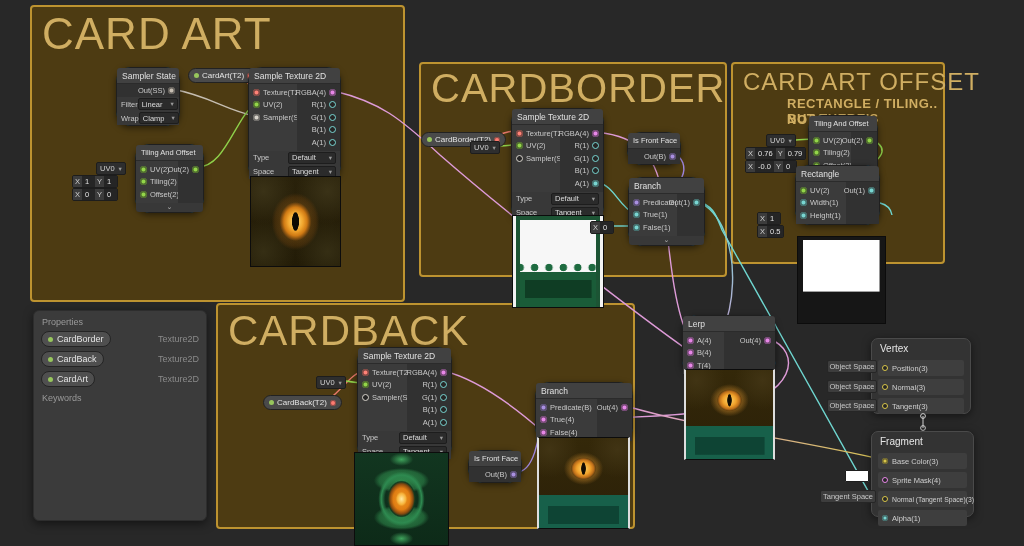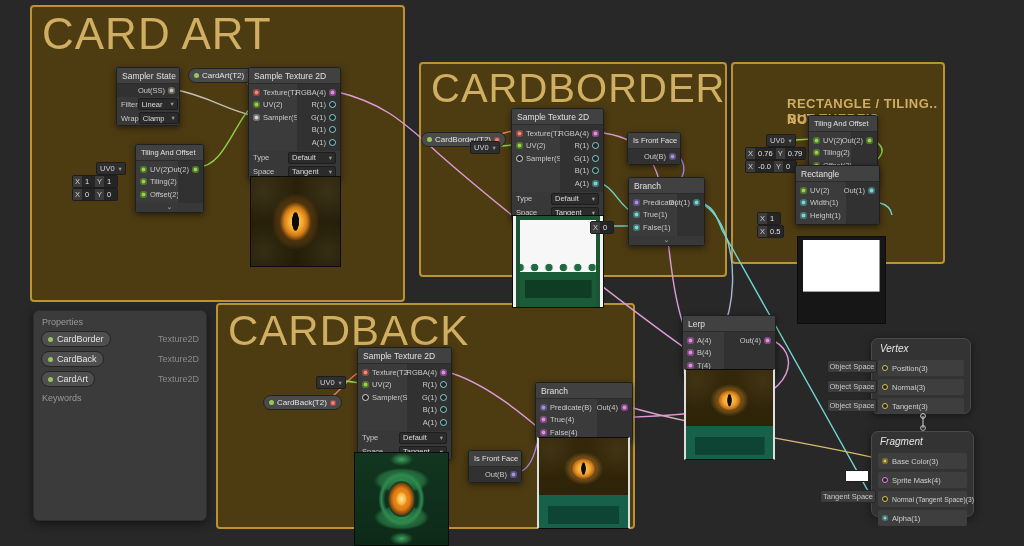--- a/index.html
+++ b/index.html
@@ -4,21 +4,21 @@
 <style>
   html,body{margin:0;padding:0;}
   body{width:1024px;height:546px;position:relative;overflow:hidden;background:#282828;
        font-family:"Liberation Sans",sans-serif;-webkit-font-smoothing:antialiased;}
   .abs{position:absolute;}
   
   .group{position:absolute;background:#4d3b12;border:2px solid #bd9330;border-radius:4px;box-sizing:border-box;}
   .gtitle{position:absolute;left:10px;top:2px;color:#d0ae62;letter-spacing:1px;white-space:nowrap;}
   .gsub{position:absolute;left:10px;color:#d0ae62;font-size:13px;font-weight:bold;letter-spacing:.5px;margin-left:44px;}
   
-  .node{position:absolute;background:#0369a1;border:1px solid #1f1f1f;border-radius:3px;
+  .node{position:absolute;background:#0369a1;border:1px solid #1f1f1f;border-radius:14px;
         box-shadow:0 2px 6px rgba(0,0,0,.5);font-size:7.5px;color:#c9c9c9;box-sizing:border-box;z-index:3;}
   .nh{height:15px;display:flex;align-items:center;padding:0 5px;background:#414141;color:#e0e0e0;
       font-size:8.5px;border-bottom:1px solid #2b2b2b;border-radius:3px 3px 0 0;white-space:nowrap;}
   .cols{display:flex;align-items:stretch;}
   .icol{width:53%;background:#3b3b3b;padding:2px 0;}
   .ocol{width:47%;background:#313131;padding:2px 0;}
   .prow{height:12.5px;display:flex;align-items:center;gap:3px;padding:0 4px;white-space:nowrap;}
   .prow.out{justify-content:flex-end;}
   .p{width:7px;height:7px;border-radius:50%;flex:none;box-sizing:border-box;}
   .p.f{background:currentColor;box-shadow:inset 0 0 0 1.5px rgba(25,25,25,.55);}
@@ -72,21 +72,21 @@
     radial-gradient(ellipse 22% 19% at 50% 34%,#ffd76a 0%,#f0a02a 35%,#c0701a 52%,#6a4512 62%,rgba(0,0,0,0) 67%),
     radial-gradient(ellipse 34% 28% at 50% 34%,rgba(240,160,50,.4) 0 40%,rgba(0,0,0,0) 65%),
     linear-gradient(#0e4434,#0e4434) 50% 94%/80% 20% no-repeat,
     linear-gradient(180deg,rgba(0,0,0,0) 0 63%,#17604a 63% 100%),
     radial-gradient(circle at 12% 12%,#413414 0%,rgba(0,0,0,0) 26%),
     radial-gradient(circle at 88% 12%,#413414 0%,rgba(0,0,0,0) 26%),
     linear-gradient(#342809,#2b2008);}
   
   .block{position:absolute;background:#333;border:1px solid #4a4a4a;border-radius:7px;z-index:3;box-sizing:border-box;
          box-shadow:0 2px 8px rgba(0,0,0,.5);}
-  .bh{height:18px;display:flex;align-items:center;padding:0 8px;color:#e6e6e6;font-size:10px;font-style:italic;}
+  .bh{height:18px;display:flex;align-items:center;padding:0 8px;color:#e6e6e6;font-size:10px;}
   .brow{height:16px;margin:3px 6px;background:#3e3e3e;border-radius:2px;display:flex;align-items:center;gap:4px;
         padding:0 4px;font-size:7.5px;color:#cfcfcf;white-space:nowrap;}
   .spill{position:absolute;background:#3d3d3d;border:1px solid #262626;border-radius:2px;height:11px;z-index:3;
          display:flex;align-items:center;justify-content:center;font-size:7.5px;color:#c8c8c8;padding:0 3px;white-space:nowrap;}
   
   .bb{position:absolute;left:33px;top:310px;width:174px;height:211px;background:#3b3b3b;border:1px solid #2d2d2d;
       border-radius:6px;z-index:5;box-shadow:0 3px 10px rgba(0,0,0,.5);box-sizing:border-box;}
   .bbh{padding:5px 8px 4px;border-bottom:1px solid #2e2e2e;position:relative;background:#404040;border-radius:6px 6px 0 0;}
   .bbt{font-size:11px;color:#ececec;}
   .bbs{font-size:9px;color:#8f8f8f;margin-top:2px;}
@@ -102,20 +102,21 @@
 </head>
 <body>
 
 <div class="group" style="left:30px;top:5px;width:375px;height:297px">
   <div class="gtitle" style="font-size:44px">CARD ART</div>
 </div>
 <div class="group" style="left:419px;top:62px;width:308px;height:215px">
   <div class="gtitle" style="font-size:40px">CARDBORDER</div>
 </div>
 <div class="group" style="left:731px;top:62px;width:214px;height:202px">
+  <div class="gtitle" style="font-size:24px;top:4px">CARD ART OFFSET</div>
   <div class="gsub" style="top:32px">RECTANGLE / TILING.. BUT THERE'S</div>
   <div class="gsub" style="top:48px">NO MASK!</div>
 </div>
 <div class="group" style="left:216px;top:303px;width:419px;height:226px">
   <div class="gtitle" style="font-size:42px">CARDBACK</div>
 </div>
 
 <svg class="wires" width="1024" height="546">
   <defs>
     <linearGradient id="gcp" gradientUnits="userSpaceOnUse" x1="720" y1="210" x2="695" y2="360">

